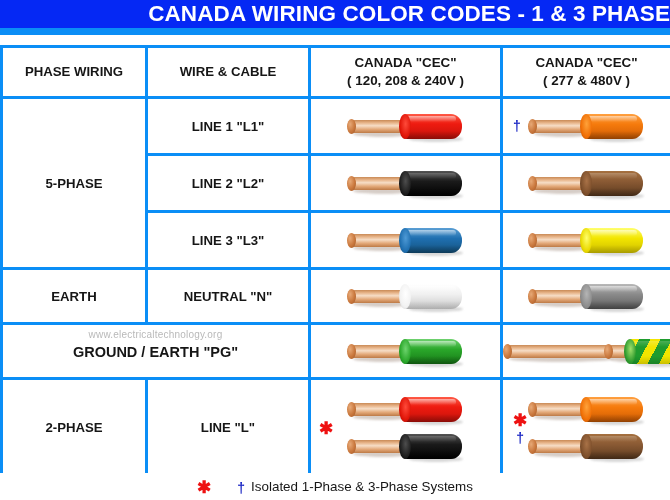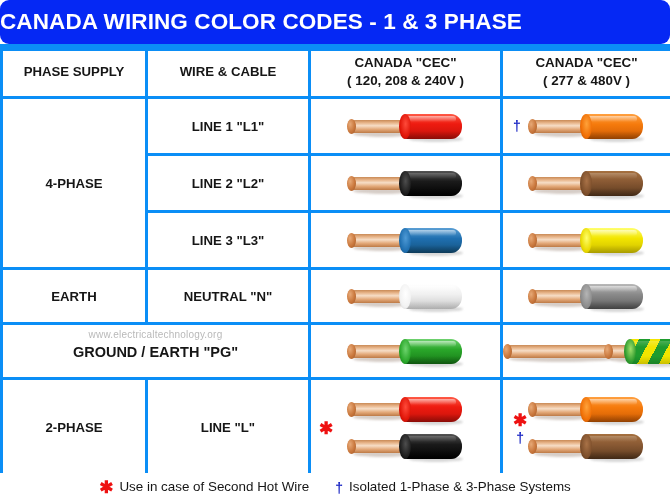--- a/index.html
+++ b/index.html
@@ -7,24 +7,24 @@
     width:670px;height:500px;
     background:#ffffff;
     font-family:"Liberation Sans", sans-serif;
     overflow:hidden;
     position:relative;
   }
   #root{width:670px;height:500px;position:relative;}
 
   
   .titlebar{
-    height:44px;
+    height:28px;
     background:#0528f4;
-    display:flex;align-items:center;justify-content:flex-start;
-    position:relative;z-index:5;border-radius:9px;
+    display:flex;align-items:center;justify-content:flex-end;
+    position:relative;z-index:5;
   }
   .titlebar .ttxt{
     color:#ffffff;
     font-size:22.5px;
     font-weight:bold;
     letter-spacing:.1px;
     white-space:nowrap;
     font-family:"Liberation Sans", sans-serif;
   }
   .titlestrip{height:7px;background:#0b8ef6;position:relative;z-index:5;}
@@ -220,34 +220,34 @@
   <table class="grid">
     <colgroup>
       <col style="width:145px">
           <col style="width:163px">
           <col style="width:192px">
           <col style="width:170px">
     </colgroup>
 
     <tbody>
           <tr>
-      <td class="hdr">PHASE SUPPLY</td>
+      <td class="hdr">PHASE WIRING</td>
       <td class="hdr">WIRE &amp; CABLE</td>
       <td class="hdr">
         <span class="hdr2">CANADA "CEC"</span>
         <span class="hdr2">( 120, 208 &amp; 240V )</span>
       </td>
       <td class="hdr">
         <span class="hdr2">CANADA "CEC"</span>
         <span class="hdr2">( 277 &amp; 480V )</span>
       </td>
     </tr>
 
     <tr>
-      <td class="lbl" rowspan="3">4-PHASE</td>
+      <td class="lbl" rowspan="3">5-PHASE</td>
       <td class="lbl" style="height:54px">LINE 1 "L1"</td>
       <td class="wirecell">
         <div class="wirerow">
           <span class="wirebox">
             <span class="coppershadow"></span>
                   <span class="jacketshadow"></span>
             <span class="copper"></span>
                   <span class="copperend"></span>
             <span class="jacketcap" style="background:radial-gradient(ellipse at 55% 40%,#ff4a3a 0%,#e01508 60%,#9c0c04 100%);"></span>
             <span class="jacket">
@@ -499,21 +499,20 @@
         </div>
       </td>
     </tr>
   </tbody>
       </table>
   </div>
 
   <div class="footer">
     <div class="fnote">
       <span class="mark ast">✱</span>
-      <span>Use in case of Second Hot Wire</span>
     </div>
     <div class="fnote">
       <span class="mark dag">†</span>
       <span>Isolated 1-Phase &amp; 3-Phase Systems</span>
     </div>
   </div>
 
 </div>
 
 </body></html>

